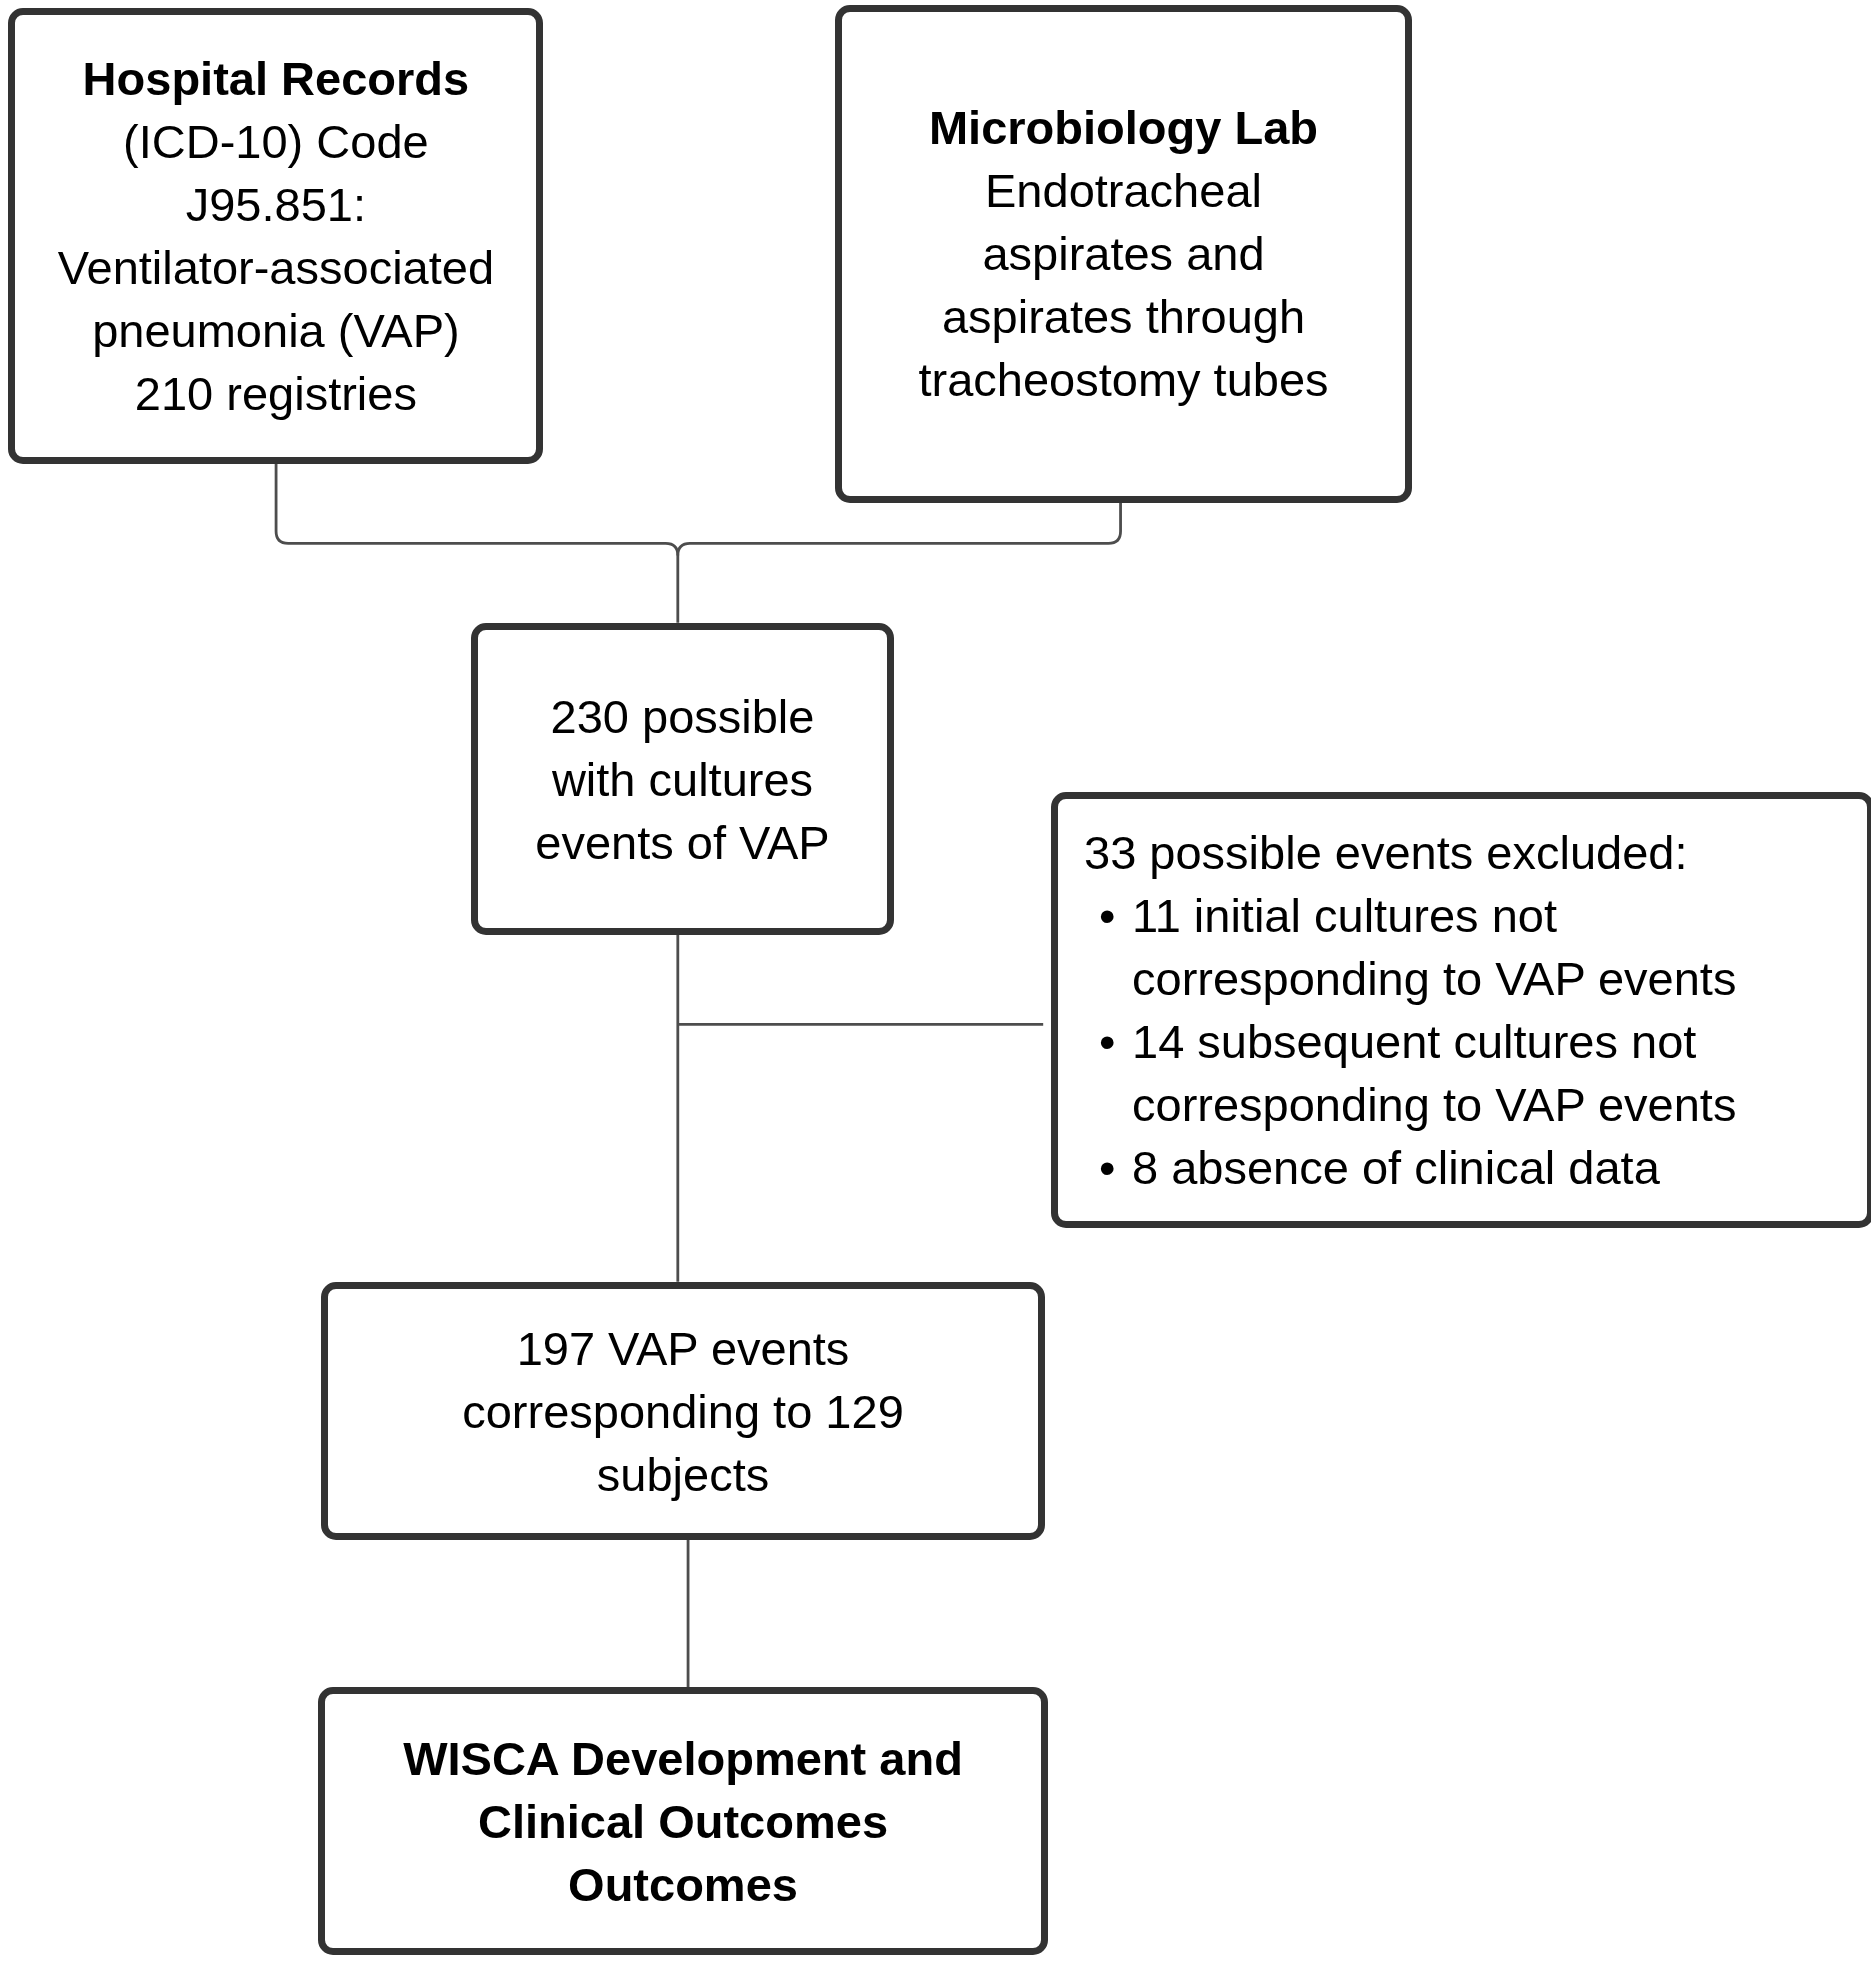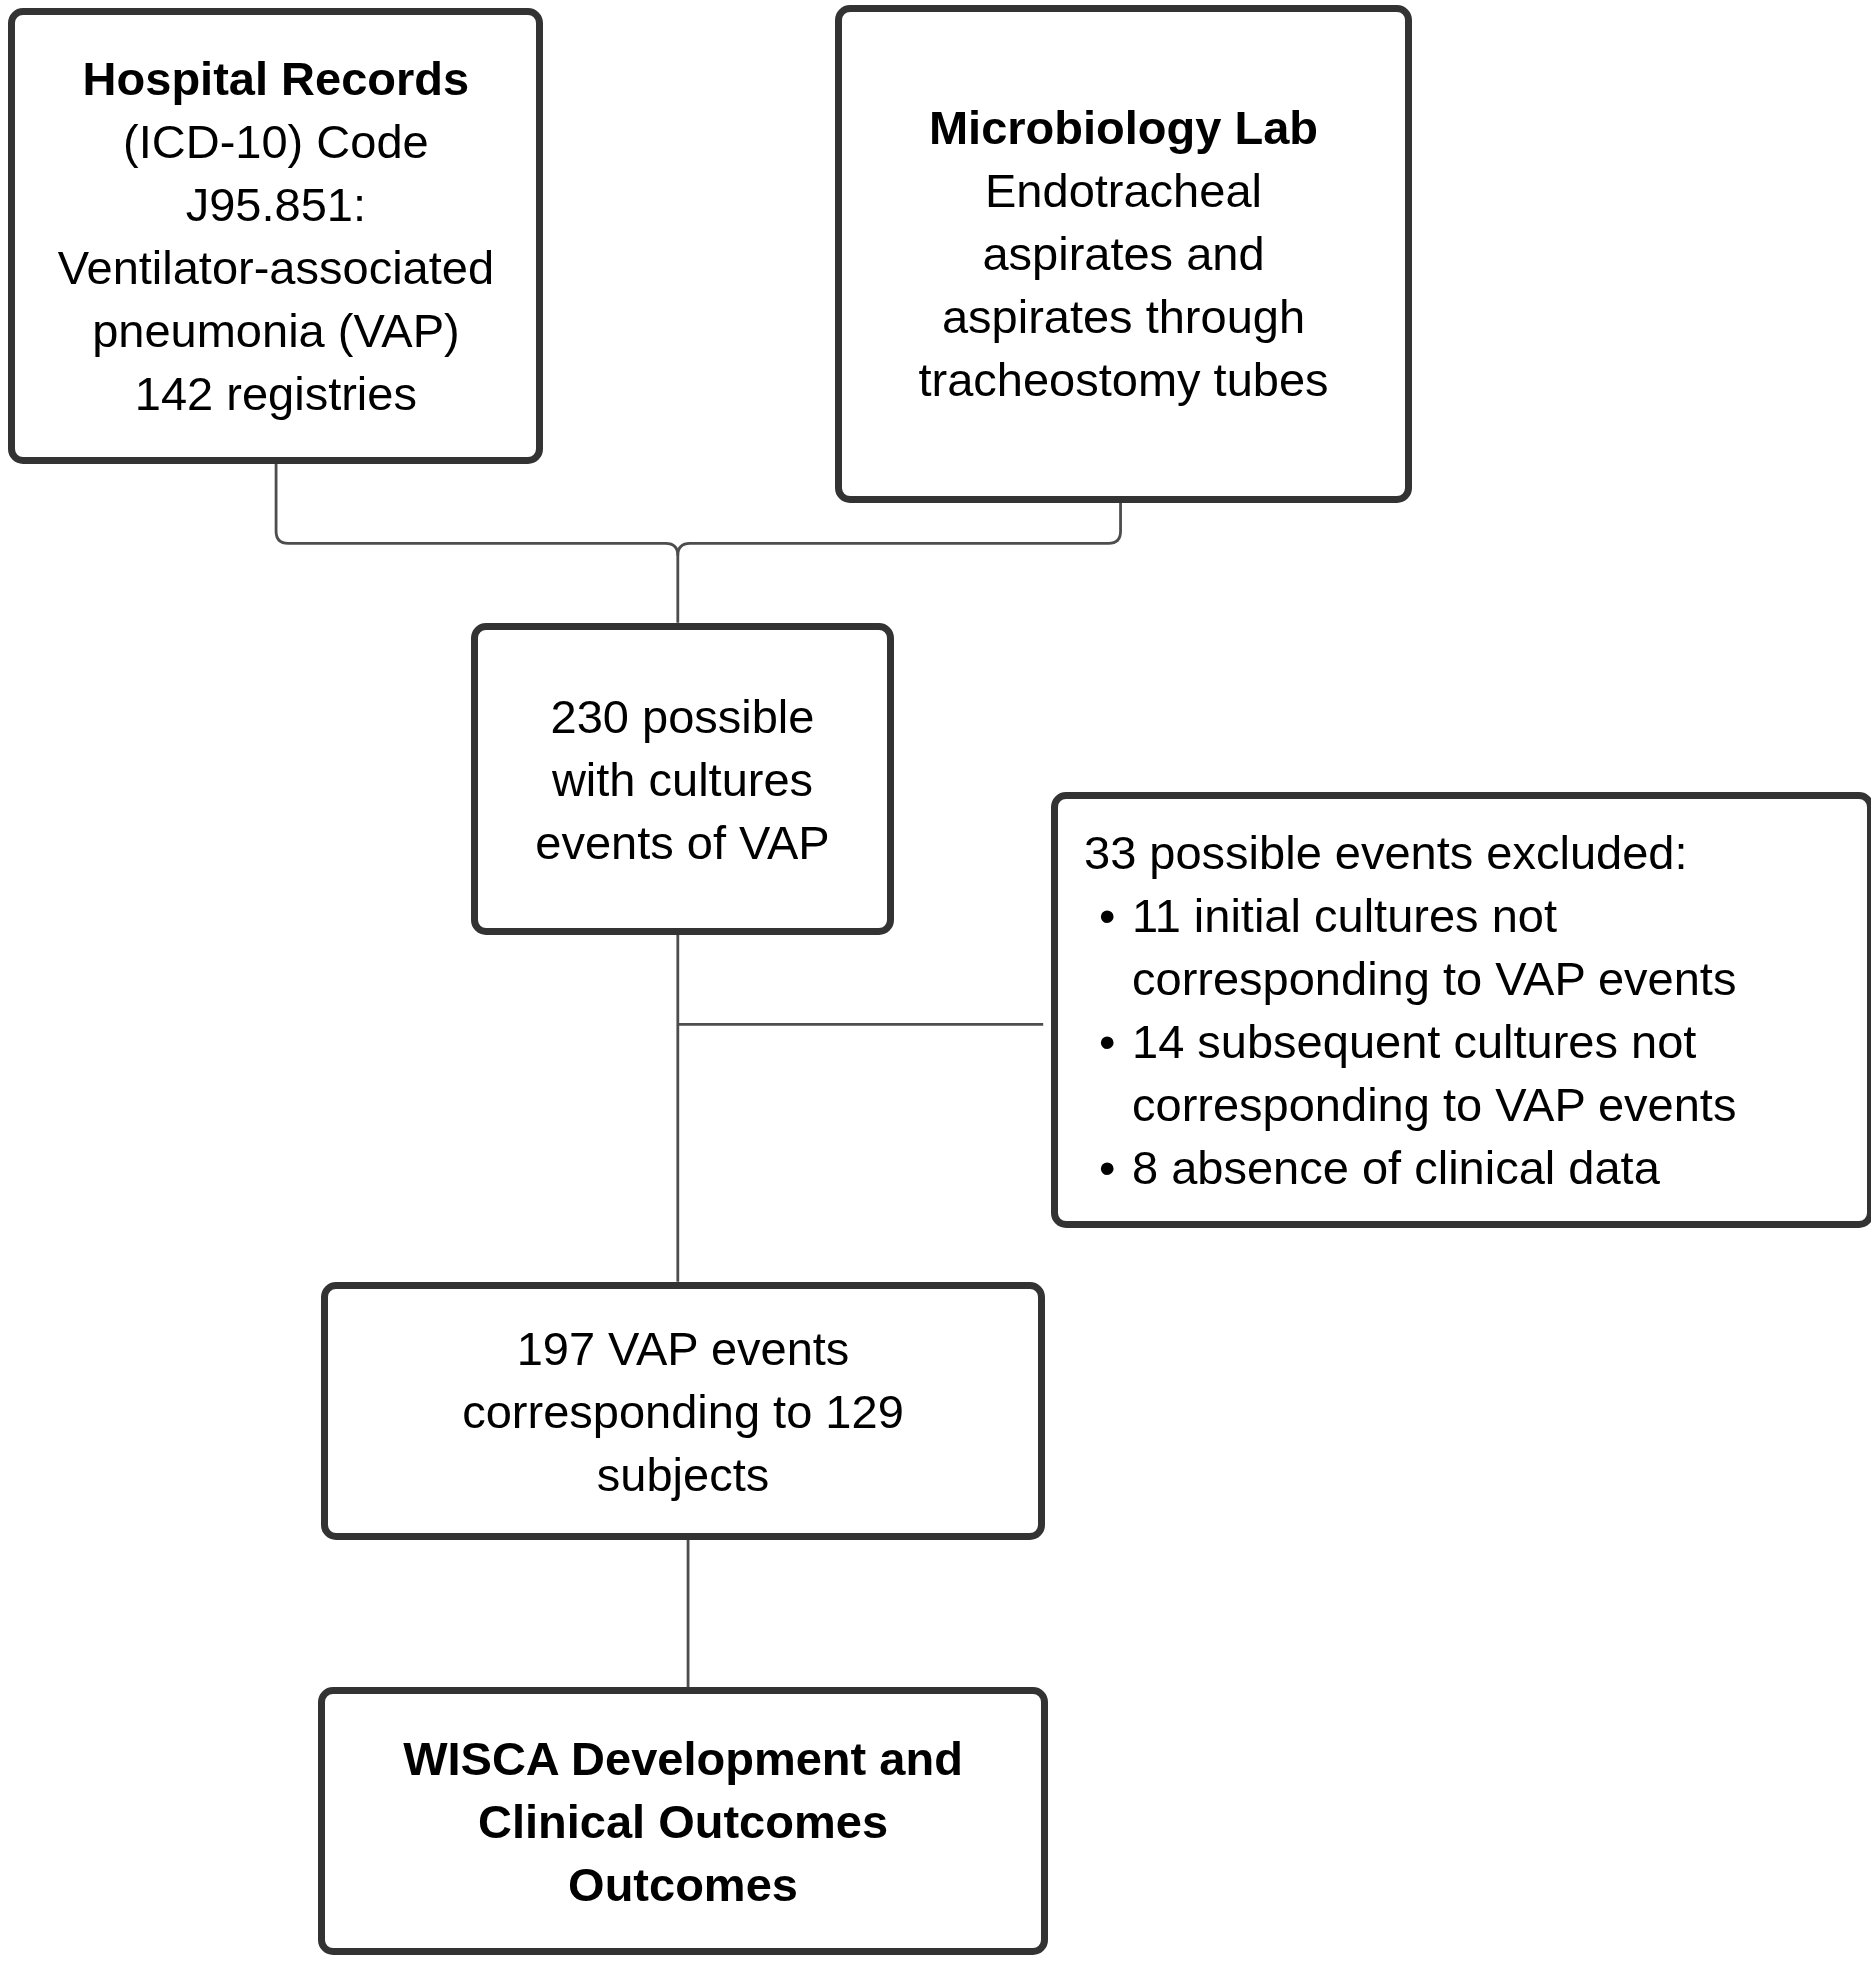--- a/index.html
+++ b/index.html
@@ -72,21 +72,21 @@
     <path d="M 727 1099 L 1119 1099"></path>
     <path d="M 738 1652 L 738 1810"></path>
   </svg>
 
   <div class="box" id="box-hospital">
     <span class="line bold">Hospital Records</span>
     <span class="line">(ICD-10) Code</span>
     <span class="line">J95.851:</span>
     <span class="line">Ventilator-associated</span>
     <span class="line">pneumonia (VAP)</span>
-    <span class="line">142 registries</span>
+    <span class="line">210 registries</span>
   </div>
 
   <div class="box" id="box-micro">
     <span class="line bold">Microbiology Lab</span>
     <span class="line">Endotracheal</span>
     <span class="line">aspirates and</span>
     <span class="line">aspirates through</span>
     <span class="line">tracheostomy tubes</span>
   </div>
 

